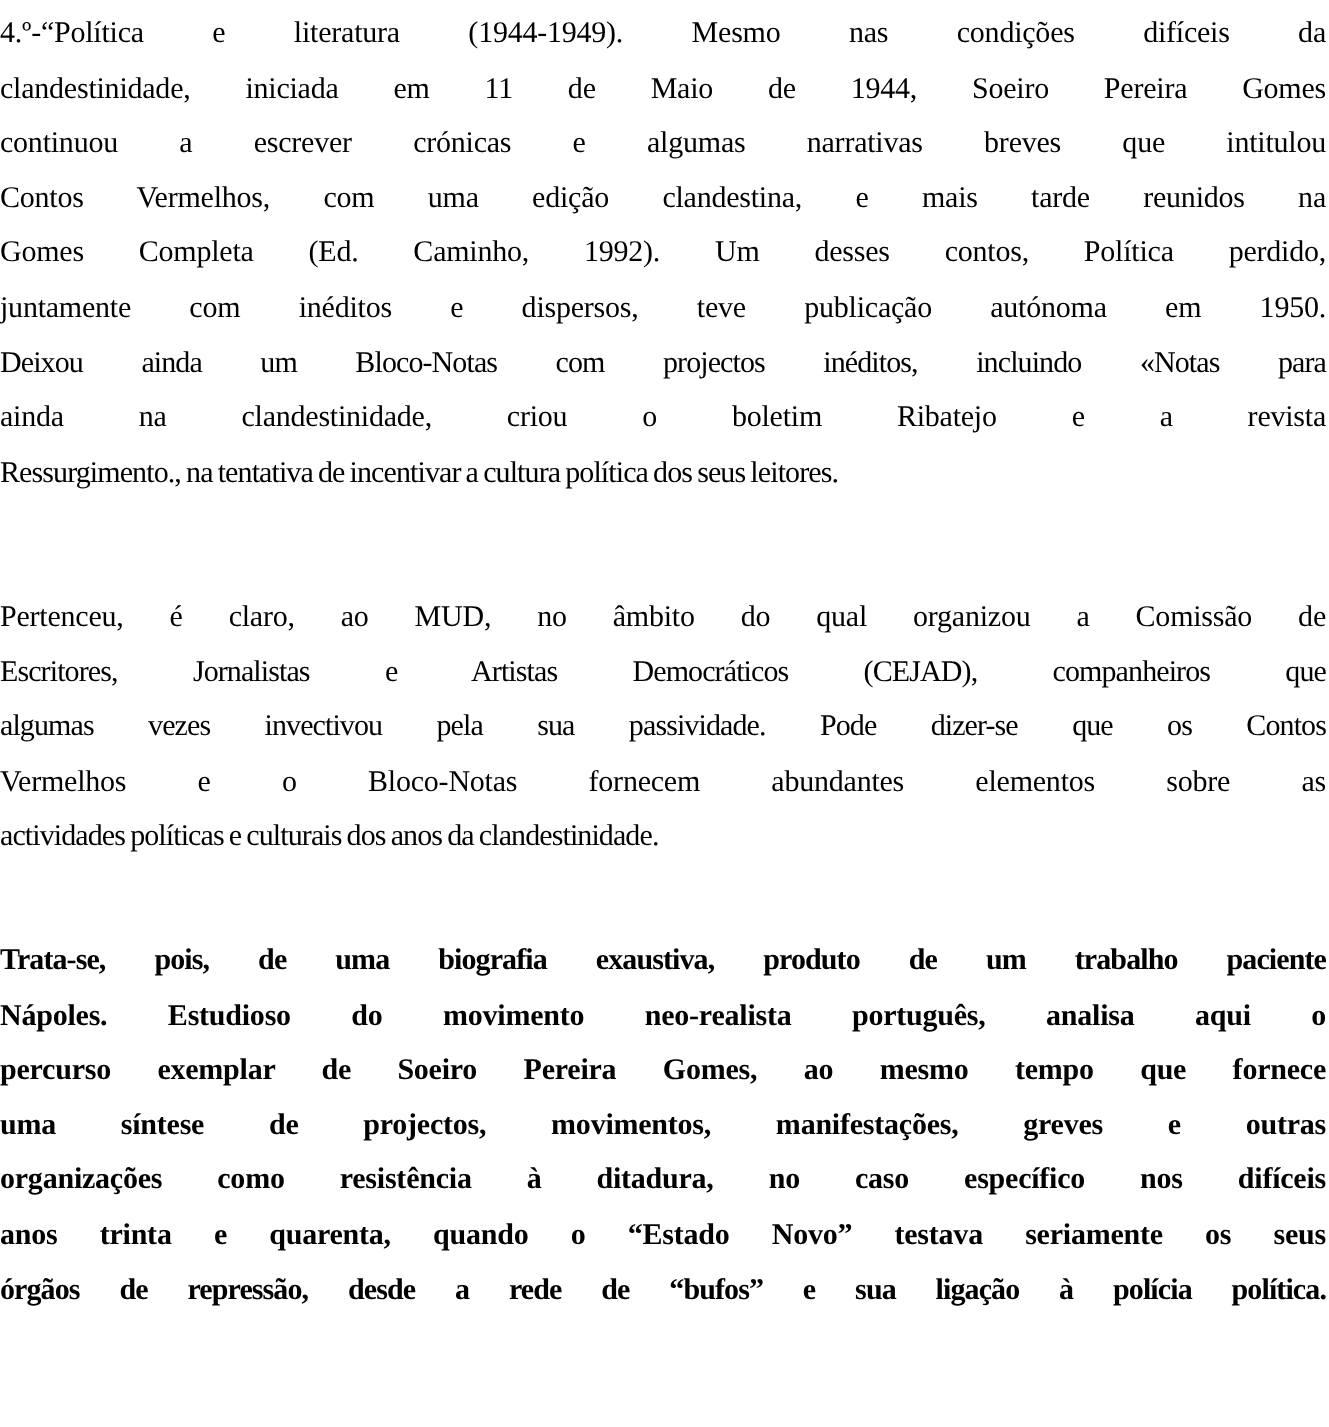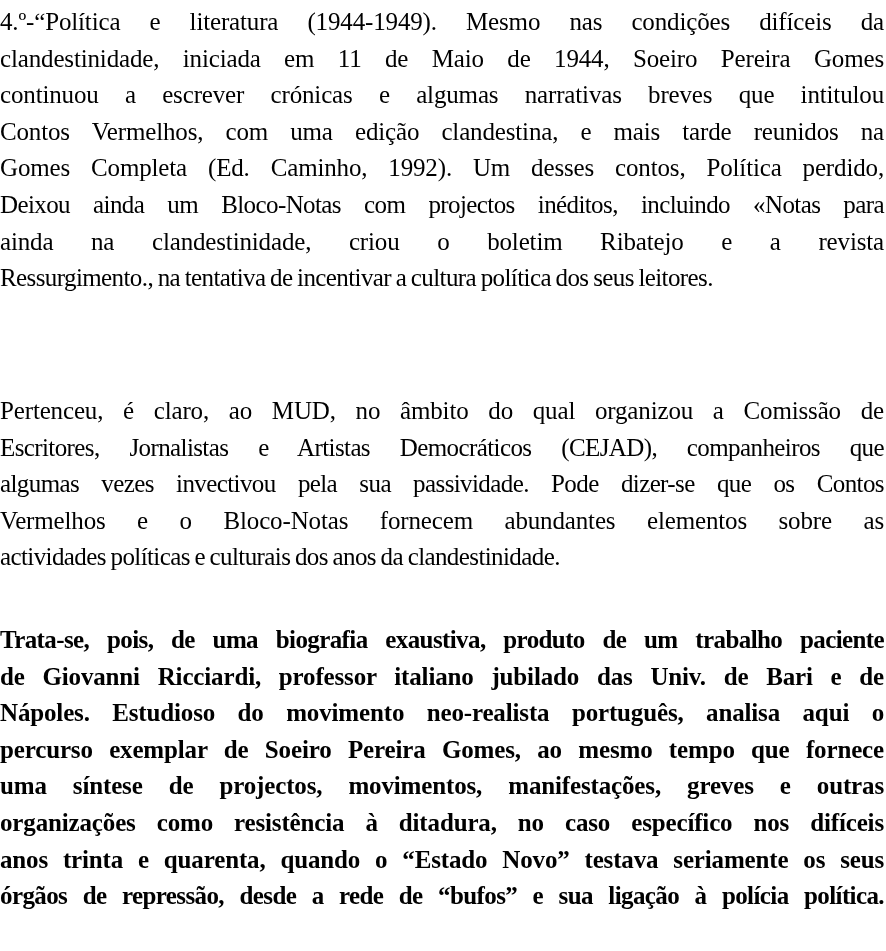--- a/index.html
+++ b/index.html
@@ -5,53 +5,53 @@
   html, body { margin: 0; padding: 0; background: #ffffff; }
   body {
     width: 886px; height: 951px; overflow: hidden; position: relative;
     font-family: "Liberation Serif", "DejaVu Serif", serif;
     color: #000000;
   }
   .page { position: absolute; left: 0; top: 0; width: 886px; }
   .para { position: absolute; left: 0; width: 884px; }
   .line {
     display: block; height: 36.6px; line-height: 36.6px;
-    font-size: 25px; white-space: nowrap;
+    font-size: 20px; white-space: nowrap;
     text-align: justify; text-align-last: justify;
     letter-spacing: -0.15px;
   }
   .line.last { text-align-last: left; }
   .line.tight { letter-spacing: -0.6px; word-spacing: -1px; }
   .seg { }
   .seg.i { }
 </style>
 </head>
 <body>
 
 <div class="page">
   <div class="para" id="p0" style="top:4px;">
       <span class="line"><span class="seg">4.º-“Política e literatura (1944-1949). Mesmo nas condições difíceis da</span></span>
       <span class="line"><span class="seg">clandestinidade, iniciada em 11 de Maio de 1944, Soeiro Pereira Gomes</span></span>
       <span class="line"><span class="seg">continuou a escrever crónicas e algumas narrativas breves que intitulou</span></span>
       <span class="line"><span class="seg i">Contos Vermelhos</span><span class="seg">, com uma edição clandestina, e mais tarde reunidos na</span></span>
       <span class="line"><span class="seg i">Gomes Completa</span><span class="seg"> (Ed. Caminho, 1992). Um desses contos, </span><span class="seg i">Política perdido</span><span class="seg">,</span></span>
+      <span class="line"><span class="seg">juntamente com inéditos e dispersos, teve publicação autónoma em 1950.</span></span>
       <span class="line tight"><span class="seg">Deixou ainda um </span><span class="seg i">Bloco-Notas</span><span class="seg"> com projectos inéditos, incluindo «Notas para</span></span>
       <span class="line"><span class="seg">ainda na clandestinidade, criou o boletim </span><span class="seg i">Ribatejo</span><span class="seg"> e a revista</span></span>
       <span class="line last tight"><span class="seg i">Ressurgimento</span><span class="seg">., na tentativa de incentivar a cultura política dos seus leitores.</span></span>
     </div>
   <div class="para" id="p1" style="top:393px;">
       <span class="line"><span class="seg">Pertenceu, é claro, ao MUD, no âmbito do qual organizou a Comissão de</span></span>
       <span class="line tight"><span class="seg">Escritores, Jornalistas e Artistas Democráticos (CEJAD), companheiros que</span></span>
       <span class="line tight"><span class="seg">algumas vezes invectivou pela sua passividade. Pode dizer-se que os </span><span class="seg i">Contos</span></span>
       <span class="line"><span class="seg i">Vermelhos</span><span class="seg"> e o </span><span class="seg i">Bloco-Notas</span><span class="seg"> fornecem abundantes elementos sobre as</span></span>
       <span class="line last tight"><span class="seg">actividades políticas e culturais dos anos da clandestinidade.</span></span>
     </div>
   <div class="para" id="p2" style="top:622px;font-weight:bold;">
       <span class="line tight"><span class="seg">Trata-se, pois, de uma biografia exaustiva, produto de um trabalho paciente</span></span>
-      <span class="line"><span class="seg">de Giovanni Ricciardi, professor italiano jubilado das Univ. de Bari e de</span></span>
       <span class="line"><span class="seg">Nápoles. Estudioso do movimento neo-realista português, analisa aqui o</span></span>
       <span class="line"><span class="seg">percurso exemplar de Soeiro Pereira Gomes, ao mesmo tempo que fornece</span></span>
       <span class="line"><span class="seg">uma síntese de projectos, movimentos, manifestações, greves e outras</span></span>
       <span class="line"><span class="seg">organizações como resistência à ditadura, no caso específico nos difíceis</span></span>
       <span class="line"><span class="seg">anos trinta e quarenta, quando o “Estado Novo” testava seriamente os seus</span></span>
       <span class="line tight"><span class="seg">órgãos de repressão, desde  a rede de “bufos”  e sua ligação à polícia política.</span></span>
     </div>
 </div>
 
 </body></html>

